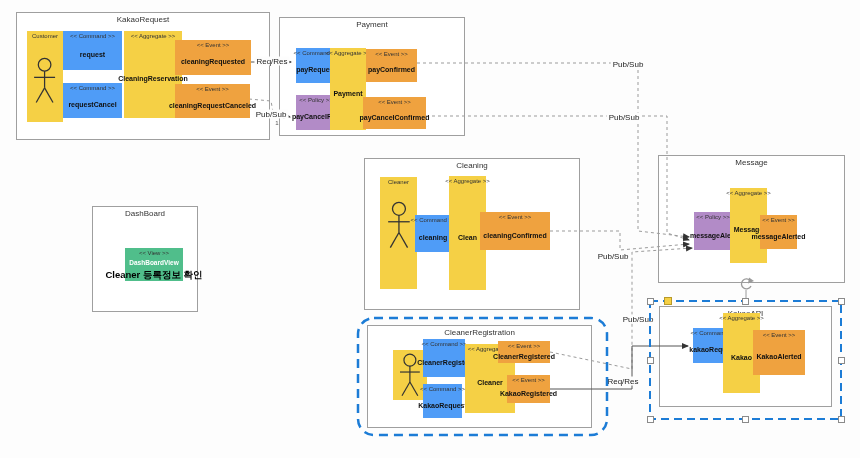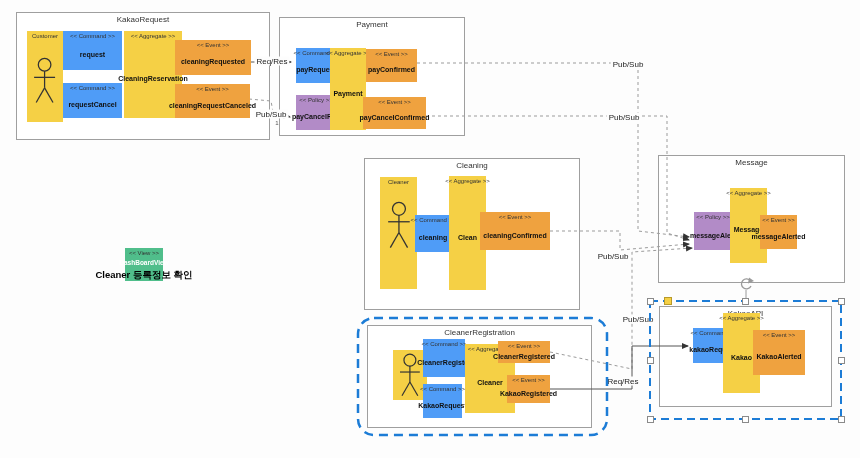--- a/index.html
+++ b/index.html
@@ -37,20 +37,23 @@
   </div>
   <div class="ctx" style="left:279px;top:17px;width:186px;height:119px">
     <div class="ctx-title">Payment</div>
   </div>
   <div class="ctx" style="left:364px;top:158px;width:216px;height:152px">
     <div class="ctx-title">Cleaning</div>
   </div>
   <div class="ctx" style="left:658px;top:155px;width:187px;height:128px">
     <div class="ctx-title">Message</div>
   </div>
+  <div class="ctx" style="left:92px;top:206px;width:106px;height:106px">
+    <div class="ctx-title">DashBoard</div>
+  </div>
   <div class="ctx" style="left:367px;top:325px;width:225px;height:103px">
     <div class="ctx-title">CleanerRegistration</div>
   </div>
   <div class="ctx" style="left:659px;top:306px;width:173px;height:101px">
     <div class="ctx-title">KakaoAPI</div>
   </div>
 
   <svg class="wires" width="860" height="458">
     <defs>
       <marker id="arr" markerWidth="8" markerHeight="8" refX="6" refY="3" orient="auto">
@@ -156,21 +159,21 @@
   </div>
   <div class="el agg" style="left:730px;top:188px;width:37px;height:75px;z-index:5">
     <span class="st">&lt;&lt; Aggregate &gt;&gt;</span>
     <span class="nm">Message</span>
   </div>
   <div class="el evt" style="left:760px;top:215px;width:37px;height:34px;z-index:6">
     <span class="st">&lt;&lt; Event &gt;&gt;</span>
     <span class="nm">messageAlerted</span>
   </div>
 
-  <div class="el view" style="left:125px;top:248px;width:38px;height:33px">
+  <div class="el view" style="left:125px;top:248px;width:58px;height:33px">
     <span class="st">&lt;&lt; View &gt;&gt;</span>
     <span class="nm">DashBoardView</span>
     <span class="desc">Cleaner 등록정보 확인</span>
   </div>
 
   <div class="el actor" style="left:393px;top:350px;width:34px;height:50px">
     <svg class="figure" viewBox="0 0 24 46">
       <circle cx="12" cy="8" r="6"></circle>
         <line x1="12" y1="14" x2="12" y2="30"></line>
       <line x1="2" y1="20" x2="22" y2="20"></line>

